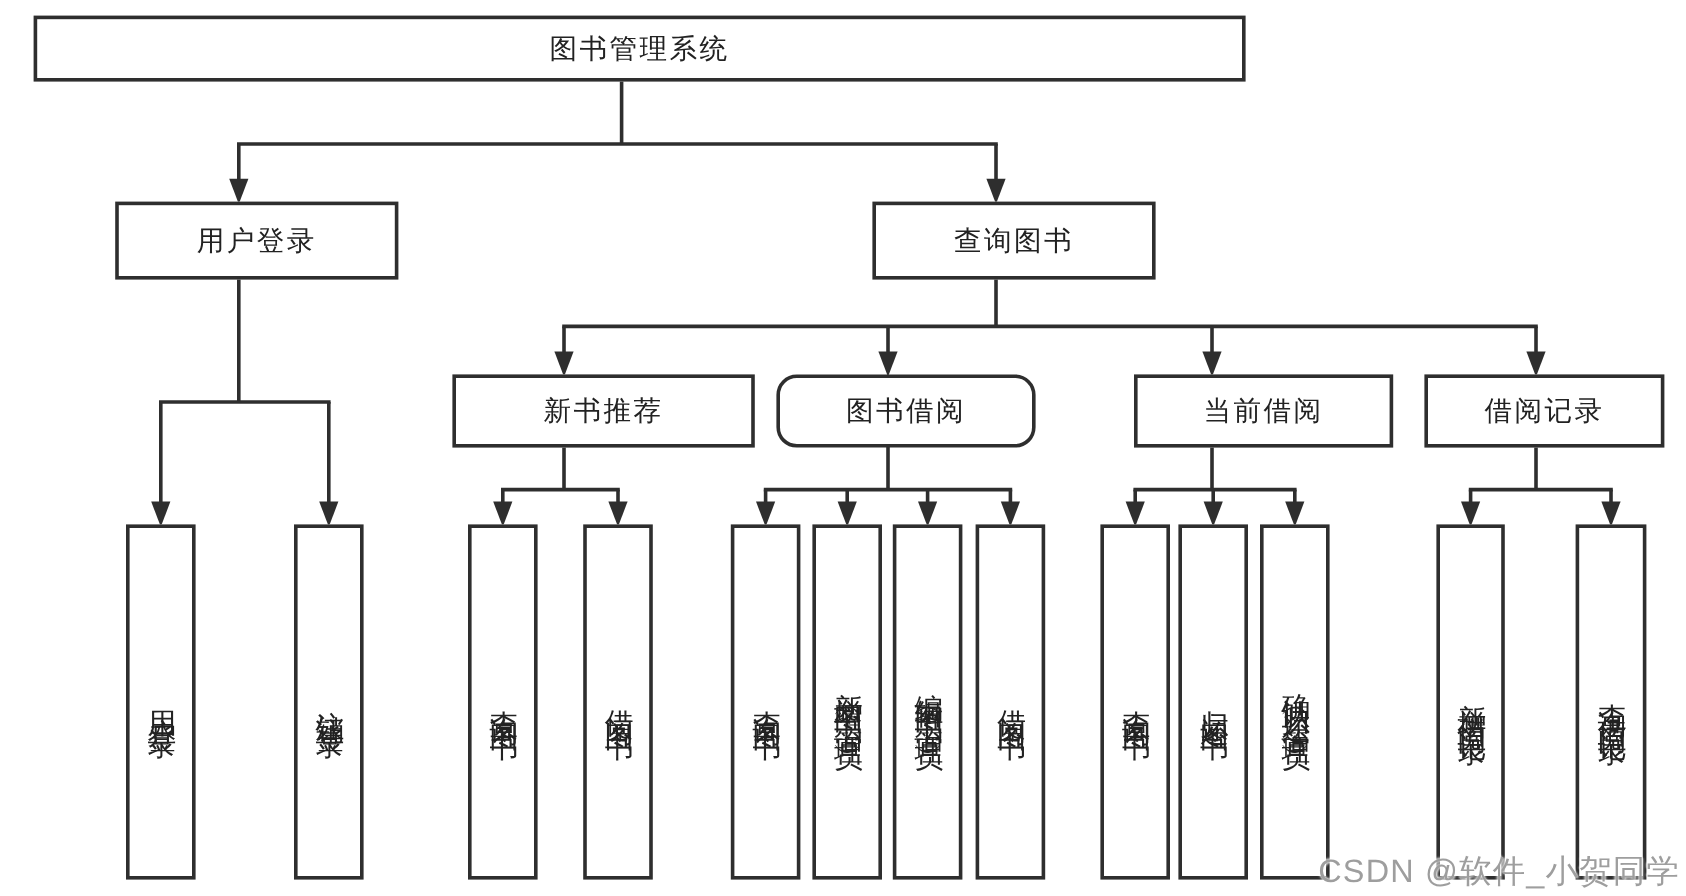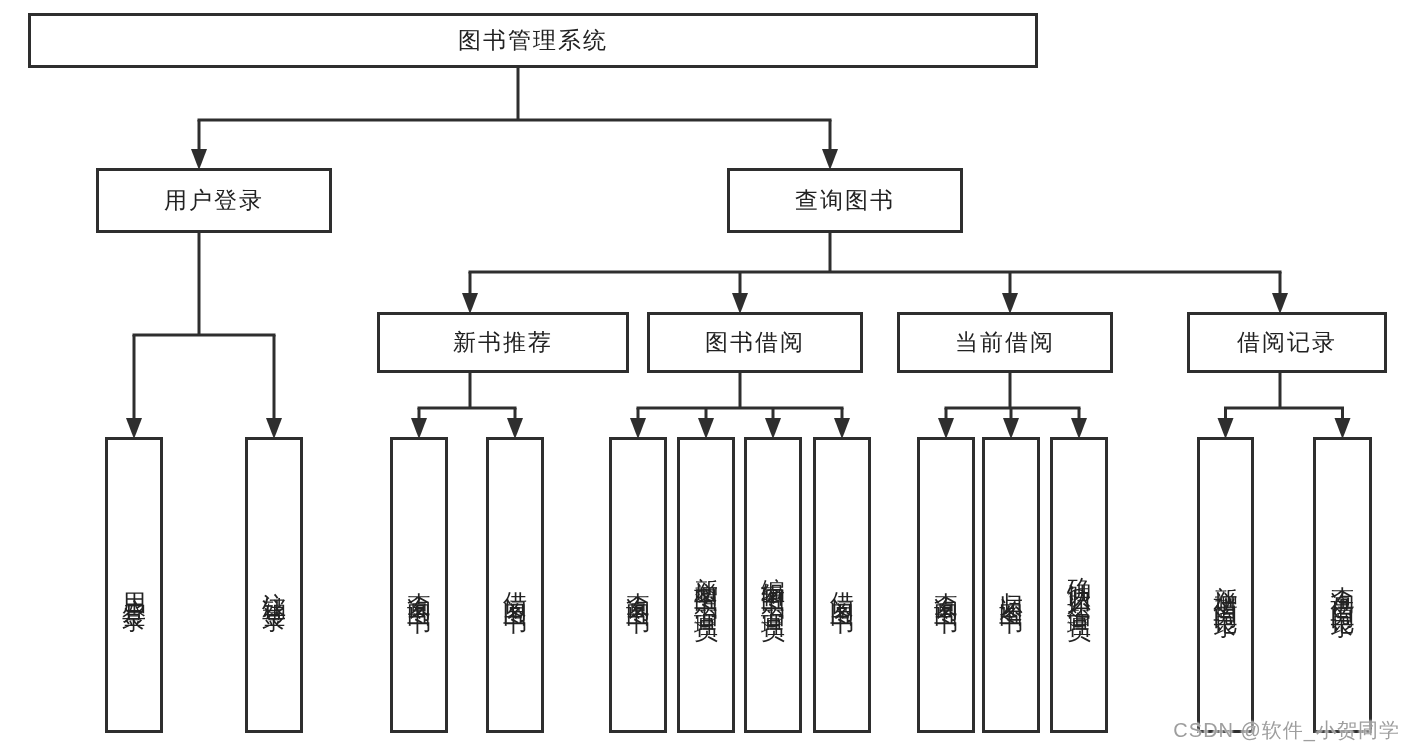--- a/index.html
+++ b/index.html
@@ -44,21 +44,21 @@
     text-orientation: mixed;
     font-size: 24px;
     letter-spacing: 6px;
     padding: 6px 0;
   }
   #watermark {
     position: absolute;
     right: 5px;
     bottom: 3px;
     z-index: 3;
-    font-size: 20px;
+    font-size: 27px;
     letter-spacing: 1px;
     color: #9e9e9e;
     text-shadow: 1px 1px 2px rgba(255,255,255,0.95), -1px -1px 2px rgba(255,255,255,0.95);
     white-space: nowrap;
   }
 </style>
 </head>
 <body>
 
 <div id="canvas">
@@ -114,22 +114,22 @@
       <line x1="1225.5" y1="408" x2="1225.5" y2="420" stroke="#2e2e2e" stroke-width="3"></line>
       <polygon points="1217.5,418 1233.5,418 1225.5,439" fill="#2e2e2e"></polygon>
       <line x1="1342.5" y1="408" x2="1342.5" y2="420" stroke="#2e2e2e" stroke-width="3"></line>
       <polygon points="1334.5,418 1350.5,418 1342.5,439" fill="#2e2e2e"></polygon>
     </svg>
   <div id="nodes">
       <div class="node h" style="left: 13px; top: 13px; width: 1010px; height: 55px;">图书管理系统</div>
       <div class="node h" style="left: 81px; top: 168px; width: 236px; height: 65px;">用户登录</div>
       <div class="node h" style="left: 712px; top: 168px; width: 236px; height: 65px;">查询图书</div>
       <div class="node h" style="left: 362px; top: 312px; width: 252px; height: 61px;">新书推荐</div>
-      <div class="node h" style="left: 632px; top: 312px; width: 216px; height: 61px;">图书借阅</div>
-      <div class="node h" style="left: 882px; top: 312px; width: 216px; height: 61px;">当前借阅</div>
+      <div class="node h" style="left: 632px; top: 312px; width: 216px; height: 61px; border-radius: 17px;">图书借阅</div>
+      <div class="node h" style="left: 930px; top: 312px; width: 216px; height: 61px;">当前借阅</div>
       <div class="node h" style="left: 1172px; top: 312px; width: 200px; height: 61px;">借阅记录</div>
       <div class="node v" style="left: 105px; top: 437px; width: 58px; height: 296px;">用户登录</div>
       <div class="node v" style="left: 245px; top: 437px; width: 58px; height: 296px;">注销登录</div>
       <div class="node v" style="left: 390px; top: 437px; width: 58px; height: 296px;">查询图书</div>
       <div class="node v" style="left: 486px; top: 437px; width: 58px; height: 296px;">借阅图书</div>
       <div class="node v" style="left: 609px; top: 437px; width: 58px; height: 296px;">查询图书</div>
       <div class="node v" style="left: 677px; top: 437px; width: 58px; height: 296px;">新增图书（管理员）</div>
       <div class="node v" style="left: 744px; top: 437px; width: 58px; height: 296px;">编辑图书（管理员）</div>
       <div class="node v" style="left: 813px; top: 437px; width: 58px; height: 296px;">借阅图书</div>
       <div class="node v" style="left: 917px; top: 437px; width: 58px; height: 296px;">查询图书</div>

